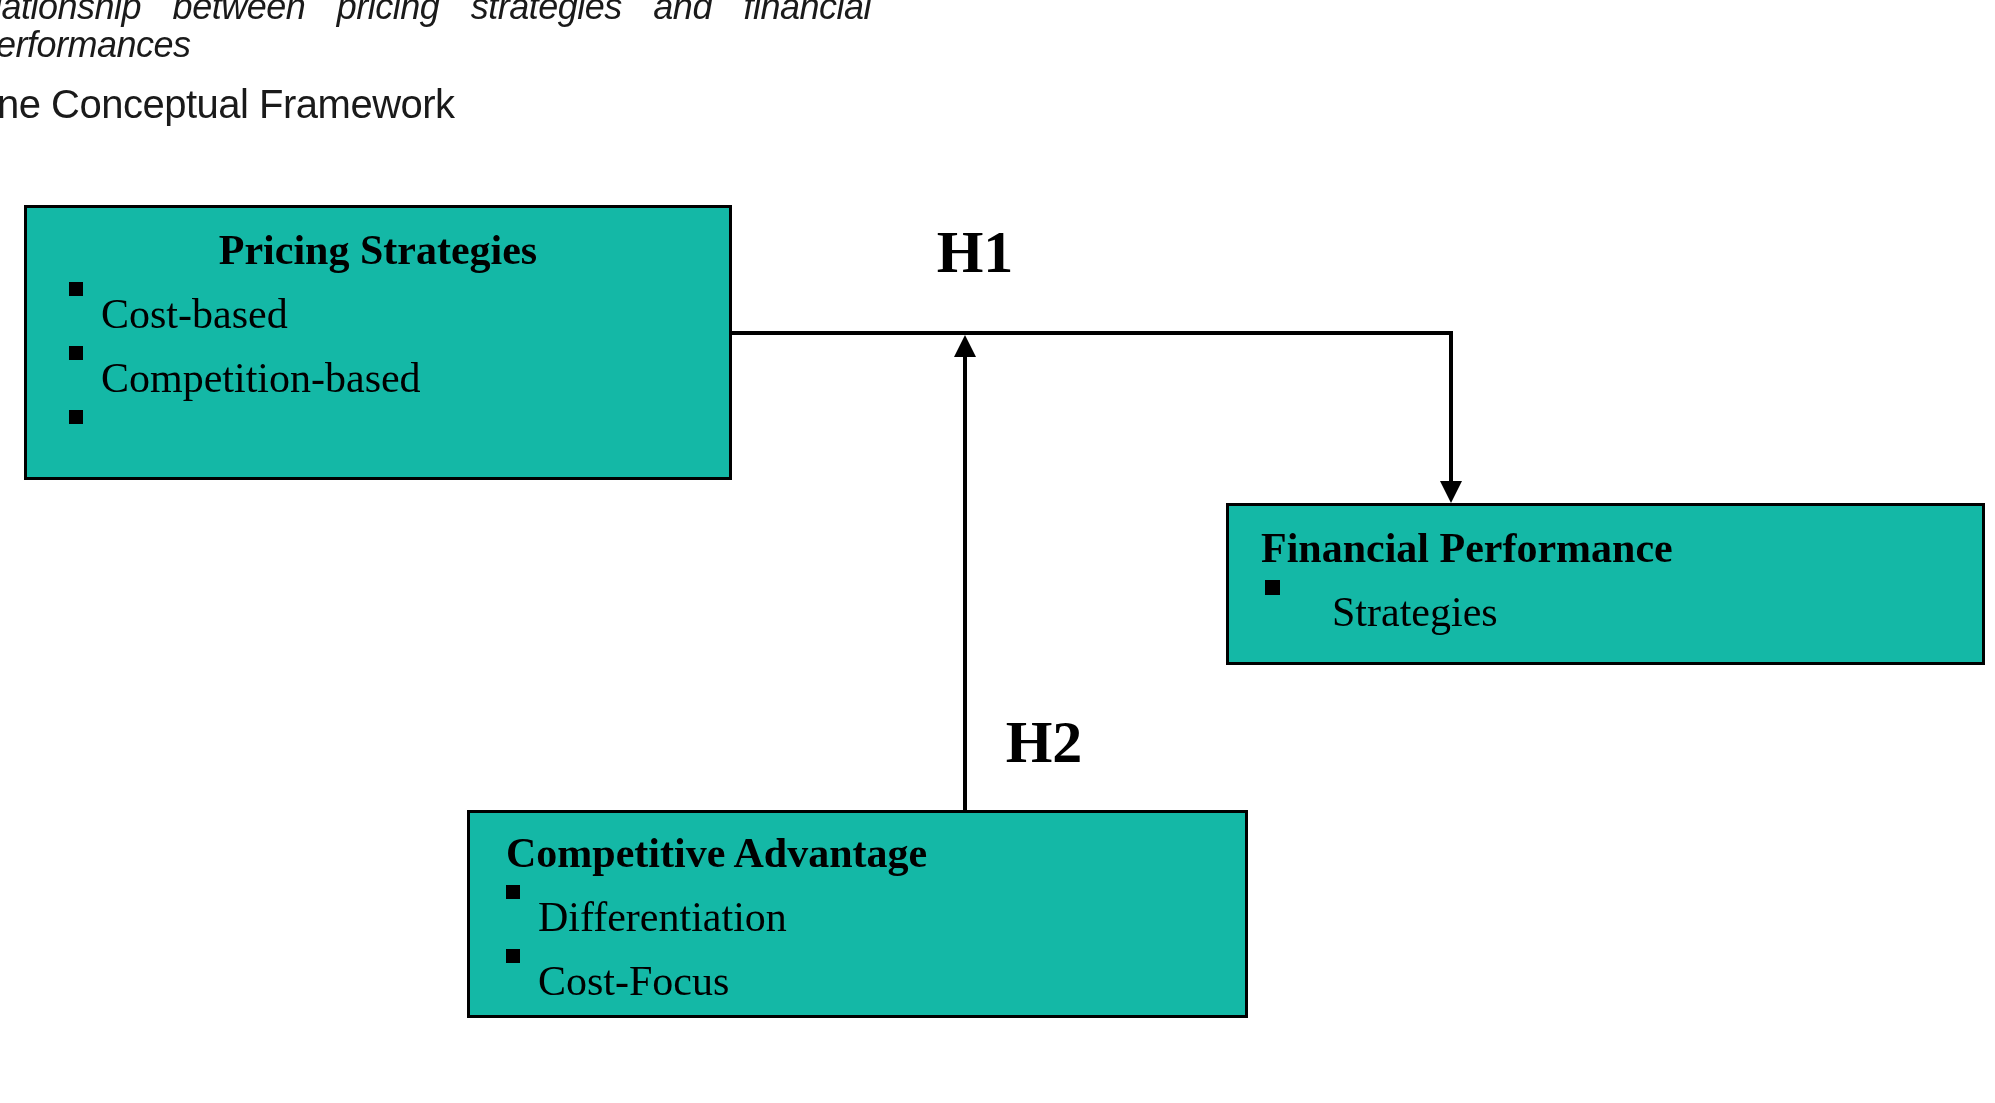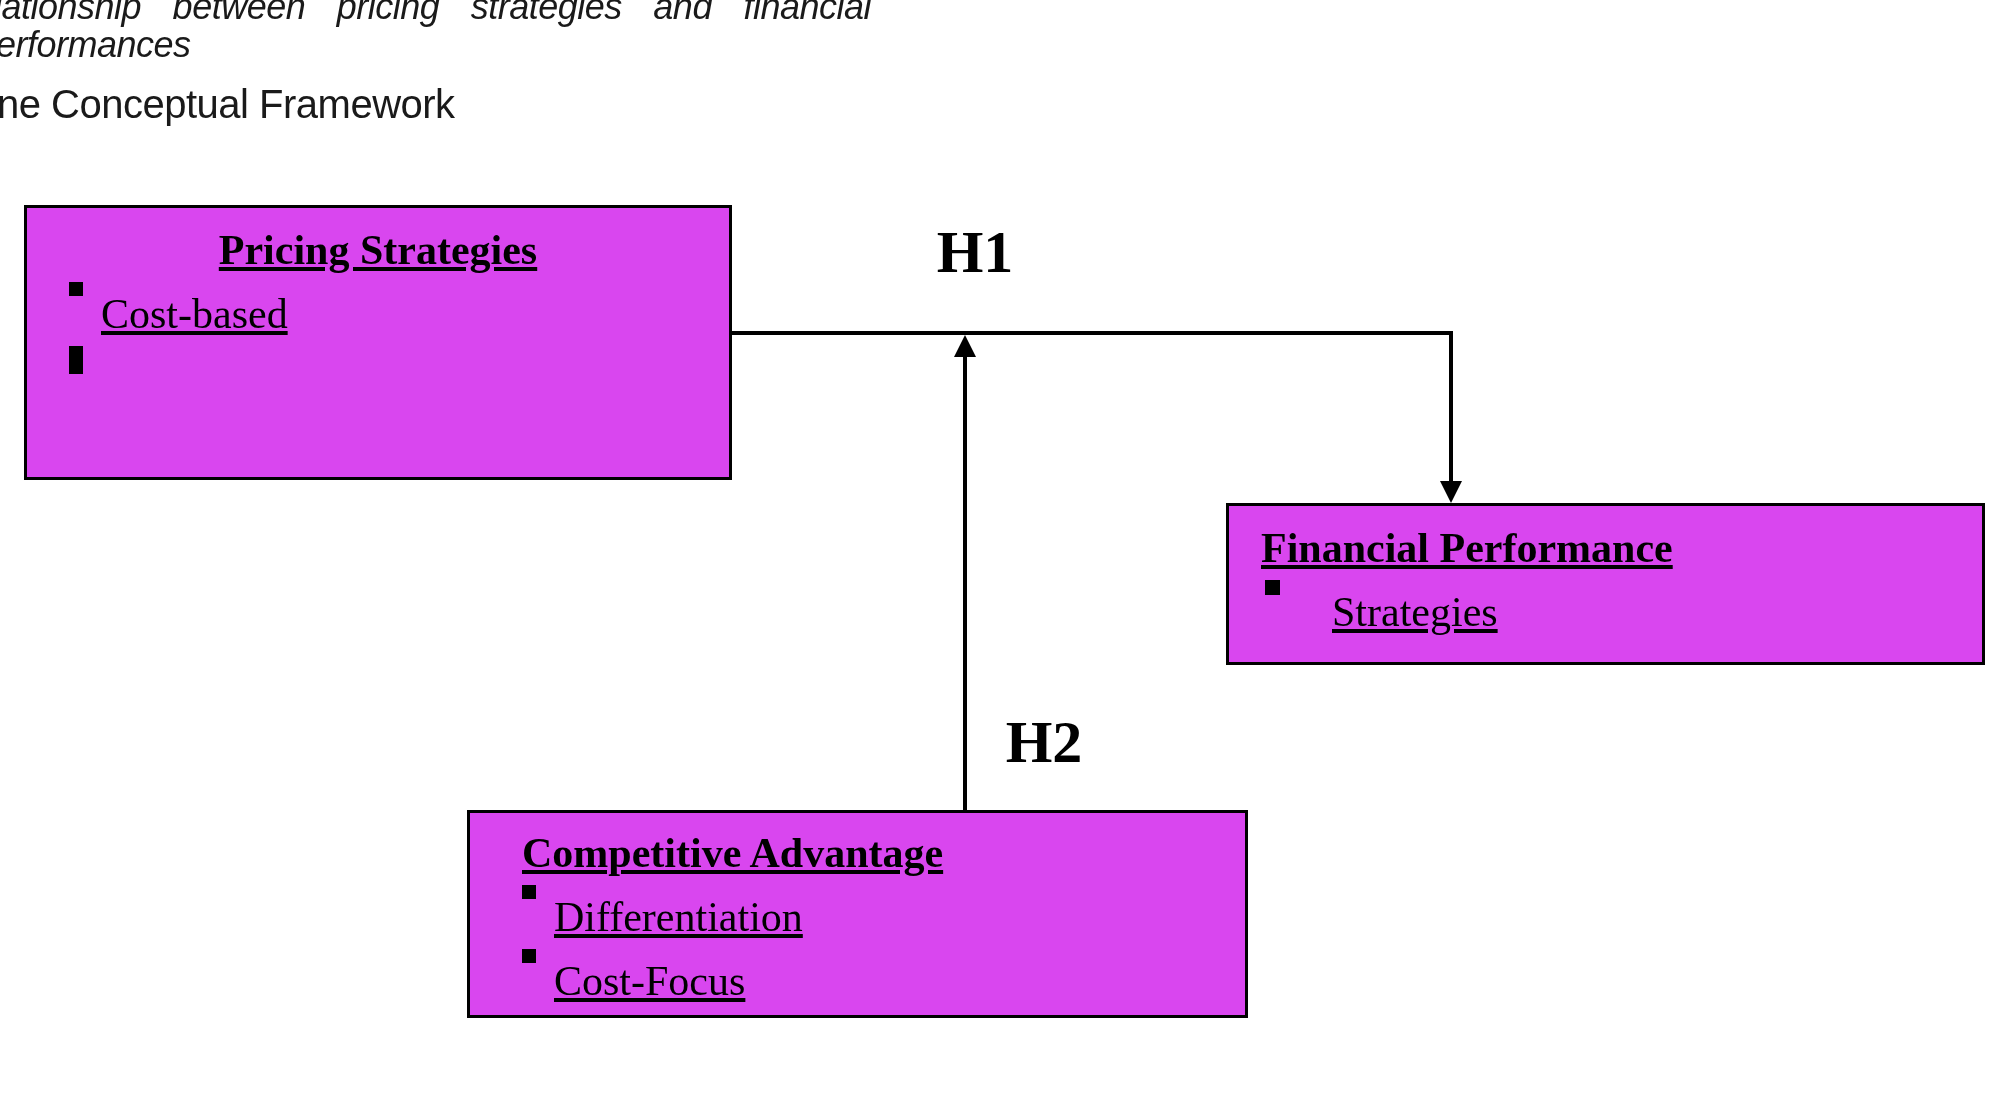--- a/index.html
+++ b/index.html
@@ -35,45 +35,44 @@
     font-size: 40px;
     letter-spacing: -0.5px;
     white-space: nowrap;
     color: #1a1a1a;
   }
 
   
   .box {
     position: absolute;
     border: 3px solid #000000;
-    background: #d946ef;
+    background: #14b8a6;
     box-sizing: border-box;
     font-size: 42px;
     line-height: 64px;
-    text-decoration: underline;
   }
   .box .title { font-weight: bold; white-space: nowrap; }
   .t-center { text-align: center; }
   .row { display: flex; white-space: nowrap; }
   .sq {
     flex: 0 0 auto;
     width: 14px; height: 14px;
     background: #000000;
     display: inline-block;
   }
   .gap-sm { margin-right: 18px; }
   .gap-lg { margin-right: 52px; }
 
   #pricing-box     { left: 24px;   top: 205px; width: 708px; height: 275px; padding: 10px 0 0 0; }
   #pricing-box .row { padding-left: 42px; }
 
   #financial-box   { left: 1226px; top: 503px; width: 759px; height: 162px; padding: 10px 0 0 32px; }
   #financial-box .sq { width: 15px; height: 15px; margin-left: 4px; }
 
-  #competitive-box { left: 467px;  top: 810px; width: 781px; height: 208px; padding: 8px 0 0 52px; }
+  #competitive-box { left: 467px;  top: 810px; width: 781px; height: 208px; padding: 8px 0 0 36px; }
 
   
   .hline, .vline { position: absolute; background: #000000; }
   #h1-horiz { left: 732px;  top: 331px; width: 720px; height: 4px; }
   #h1-vert  { left: 1449px; top: 331px; width: 4px;  height: 152px; }
   #h2-vert  { left: 963px;  top: 354px; width: 4px;  height: 456px; }
 
   .arrowhead { position: absolute; width: 0; height: 0; }
   #h1-head {
     left: 1440px; top: 481px;
@@ -109,20 +108,21 @@
   <div class="framework-caption">ne Conceptual Framework</div>
 
   <div class="box" id="pricing-box">
     <div class="title t-center">Pricing Strategies</div>
     <div class="row">
       <span class="sq gap-sm"></span>
       <span>Cost-based</span>
     </div>
     <div class="row">
       <span class="sq gap-sm"></span>
+      <span>Competition-based</span>
     </div>
     <div class="row">
       <span class="sq gap-sm"></span>
     </div>
   </div>
 
   <div class="hline" id="h1-horiz"></div>
   <div class="vline" id="h1-vert"></div>
   <div class="arrowhead" id="h1-head"></div>
   <div class="hyp" id="h1-label">H1</div>

